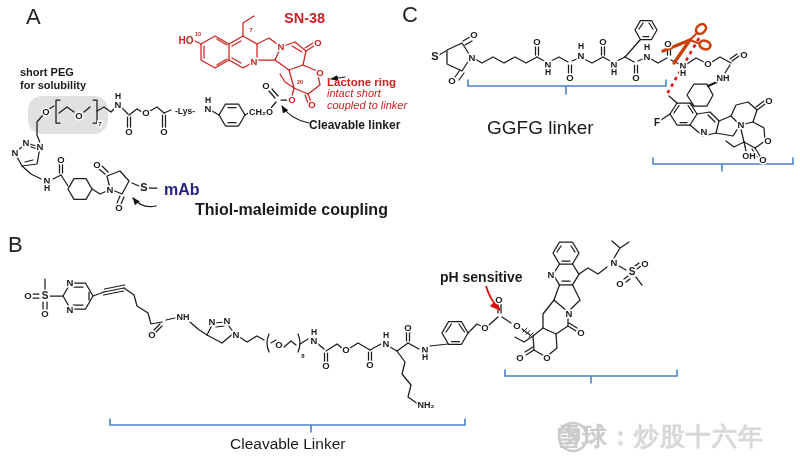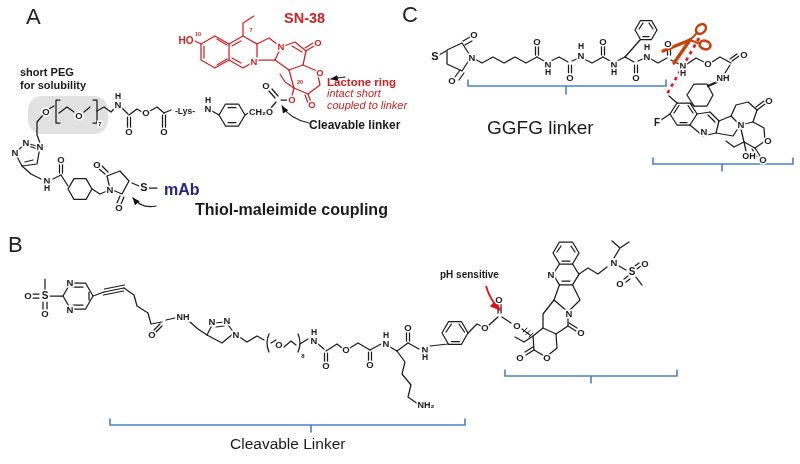--- a/index.html
+++ b/index.html
@@ -353,17 +353,27 @@
     <div>short PEG</div>
     <div>for solubility</div>
   </div>
 
   <div class="ann b" style="left:309px;top:118px;font-size:12px;">Cleavable linker</div>
   <div class="ann b blue" style="left:164px;top:181px;font-size:16px;">mAb</div>
   <div class="ann b" style="left:151px;top:201px;font-size:16px;margin-left:44px;">Thiol-maleimide coupling</div>
 
   <div class="ann ctr" style="left:487px;top:117px;width:160px;font-size:19px;">GGFG linker</div>
 
-  <div class="ann b ctr" style="left:440px;top:269px;width:88px;font-size:10px;">pH sensitive</div>
+  <div class="ann b ctr" style="left:440px;top:269px;width:88px;font-size:14px;">pH sensitive</div>
   <div class="ann ctr" style="left:230px;top:435px;width:166px;font-size:15.5px;">Cleavable Linker</div>
 
+  <div class="watermark" style="left:556px;top:420px;">
+    <svg width="34" height="34" viewBox="0 0 34 34">
+      <circle cx="17" cy="17" r="14" stroke="#c9cbcd" stroke-width="2.6" fill="none"></circle>
+      <path d="M11,10 L20,17 L11,24" stroke="#c9cbcd" stroke-width="3" fill="none" stroke-linecap="round" stroke-linejoin="round"></path>
+      <path d="M19,10 Q26,17 19,24" stroke="#c9cbcd" stroke-width="3" fill="none" stroke-linecap="round"></path>
+    </svg>
+    <div class="wm-text">
+      <span>雪球</span><span class="wm-suffix">：炒股十六年</span>
+    </div>
+  </div>
 
 </div>
 
 </body></html>

